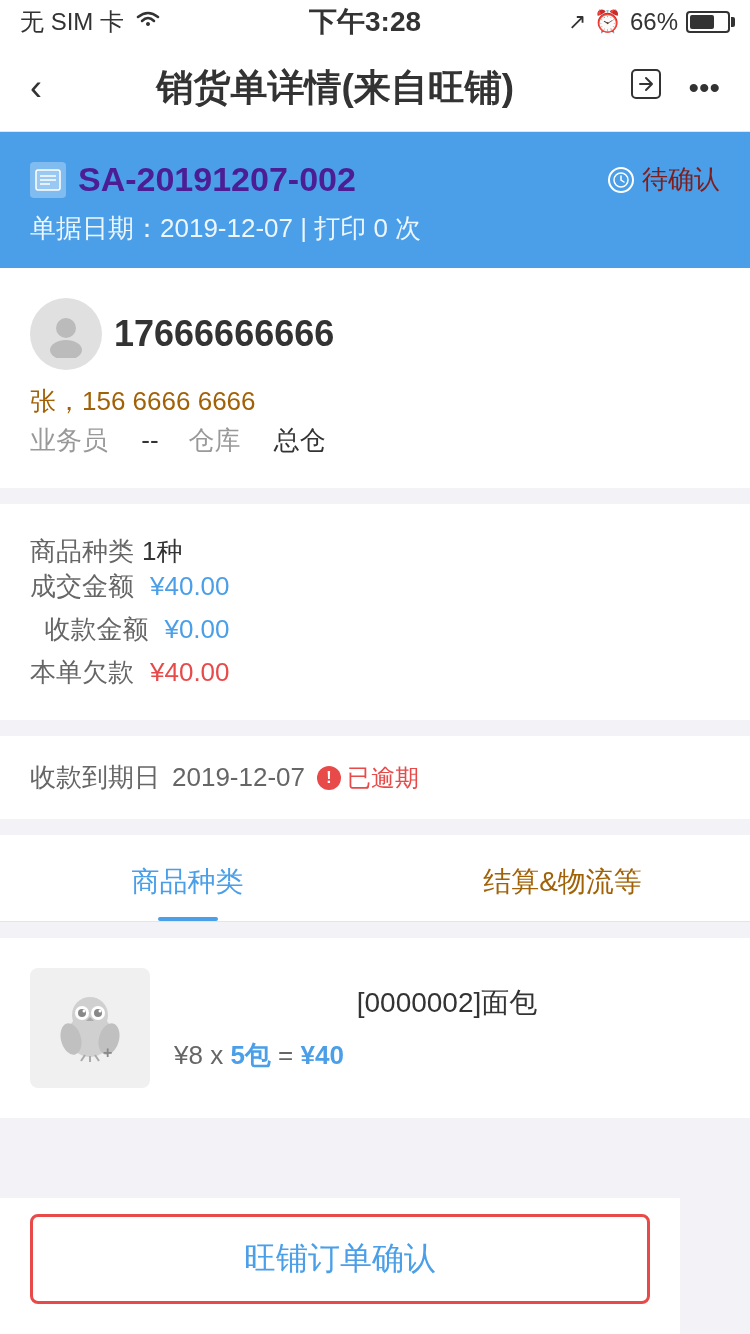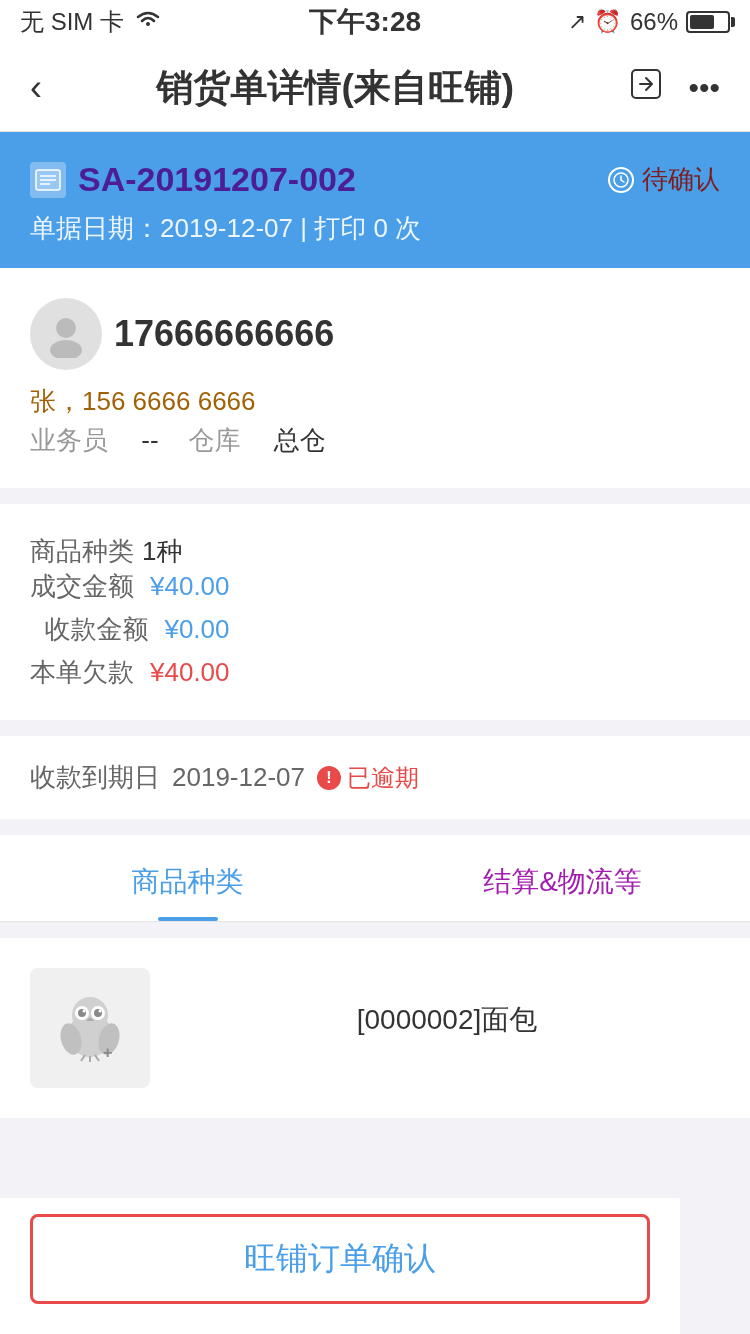--- a/index.html
+++ b/index.html
@@ -266,21 +266,21 @@
     .tabs-section {
       background: #fff;
       display: flex;
       border-bottom: 1px solid #e5e5e5;
     }
     .tab-item {
       flex: 1;
       text-align: center;
       padding: 28px 0 20px;
       font-size: 28px;
-      color: #a21caf;
+      color: #a16207;
       position: relative;
       cursor: pointer;
     }
     .tab-item.active {
       color: #4a9fe8;
     }
     .tab-item.active::after {
       content: '';
       position: absolute;
       bottom: 0;
@@ -515,20 +515,26 @@
 
         <line x1="40" y1="62" x2="36" y2="68" stroke="#aaa" stroke-width="2"></line>
         <line x1="45" y1="63" x2="45" y2="69" stroke="#aaa" stroke-width="2"></line>
         <line x1="50" y1="62" x2="54" y2="68" stroke="#aaa" stroke-width="2"></line>
 
         <text x="58" y="65" font-size="16" fill="#888" font-weight="bold">+</text>
       </svg>
     </div>
     <div class="product-info">
       <div class="product-name">[0000002]面包</div>
+      <div class="product-price">
+        <span>¥8 x </span>
+        <span class="price-qty">5包</span>
+        <span> = </span>
+        <span class="price-total">¥40</span>
+      </div>
     </div>
   </div>
 </div>
 
 <div class="gray-space"></div>
 
 <div class="bottom-bar">
   <button class="confirm-btn">旺铺订单确认</button>
 </div>
 

